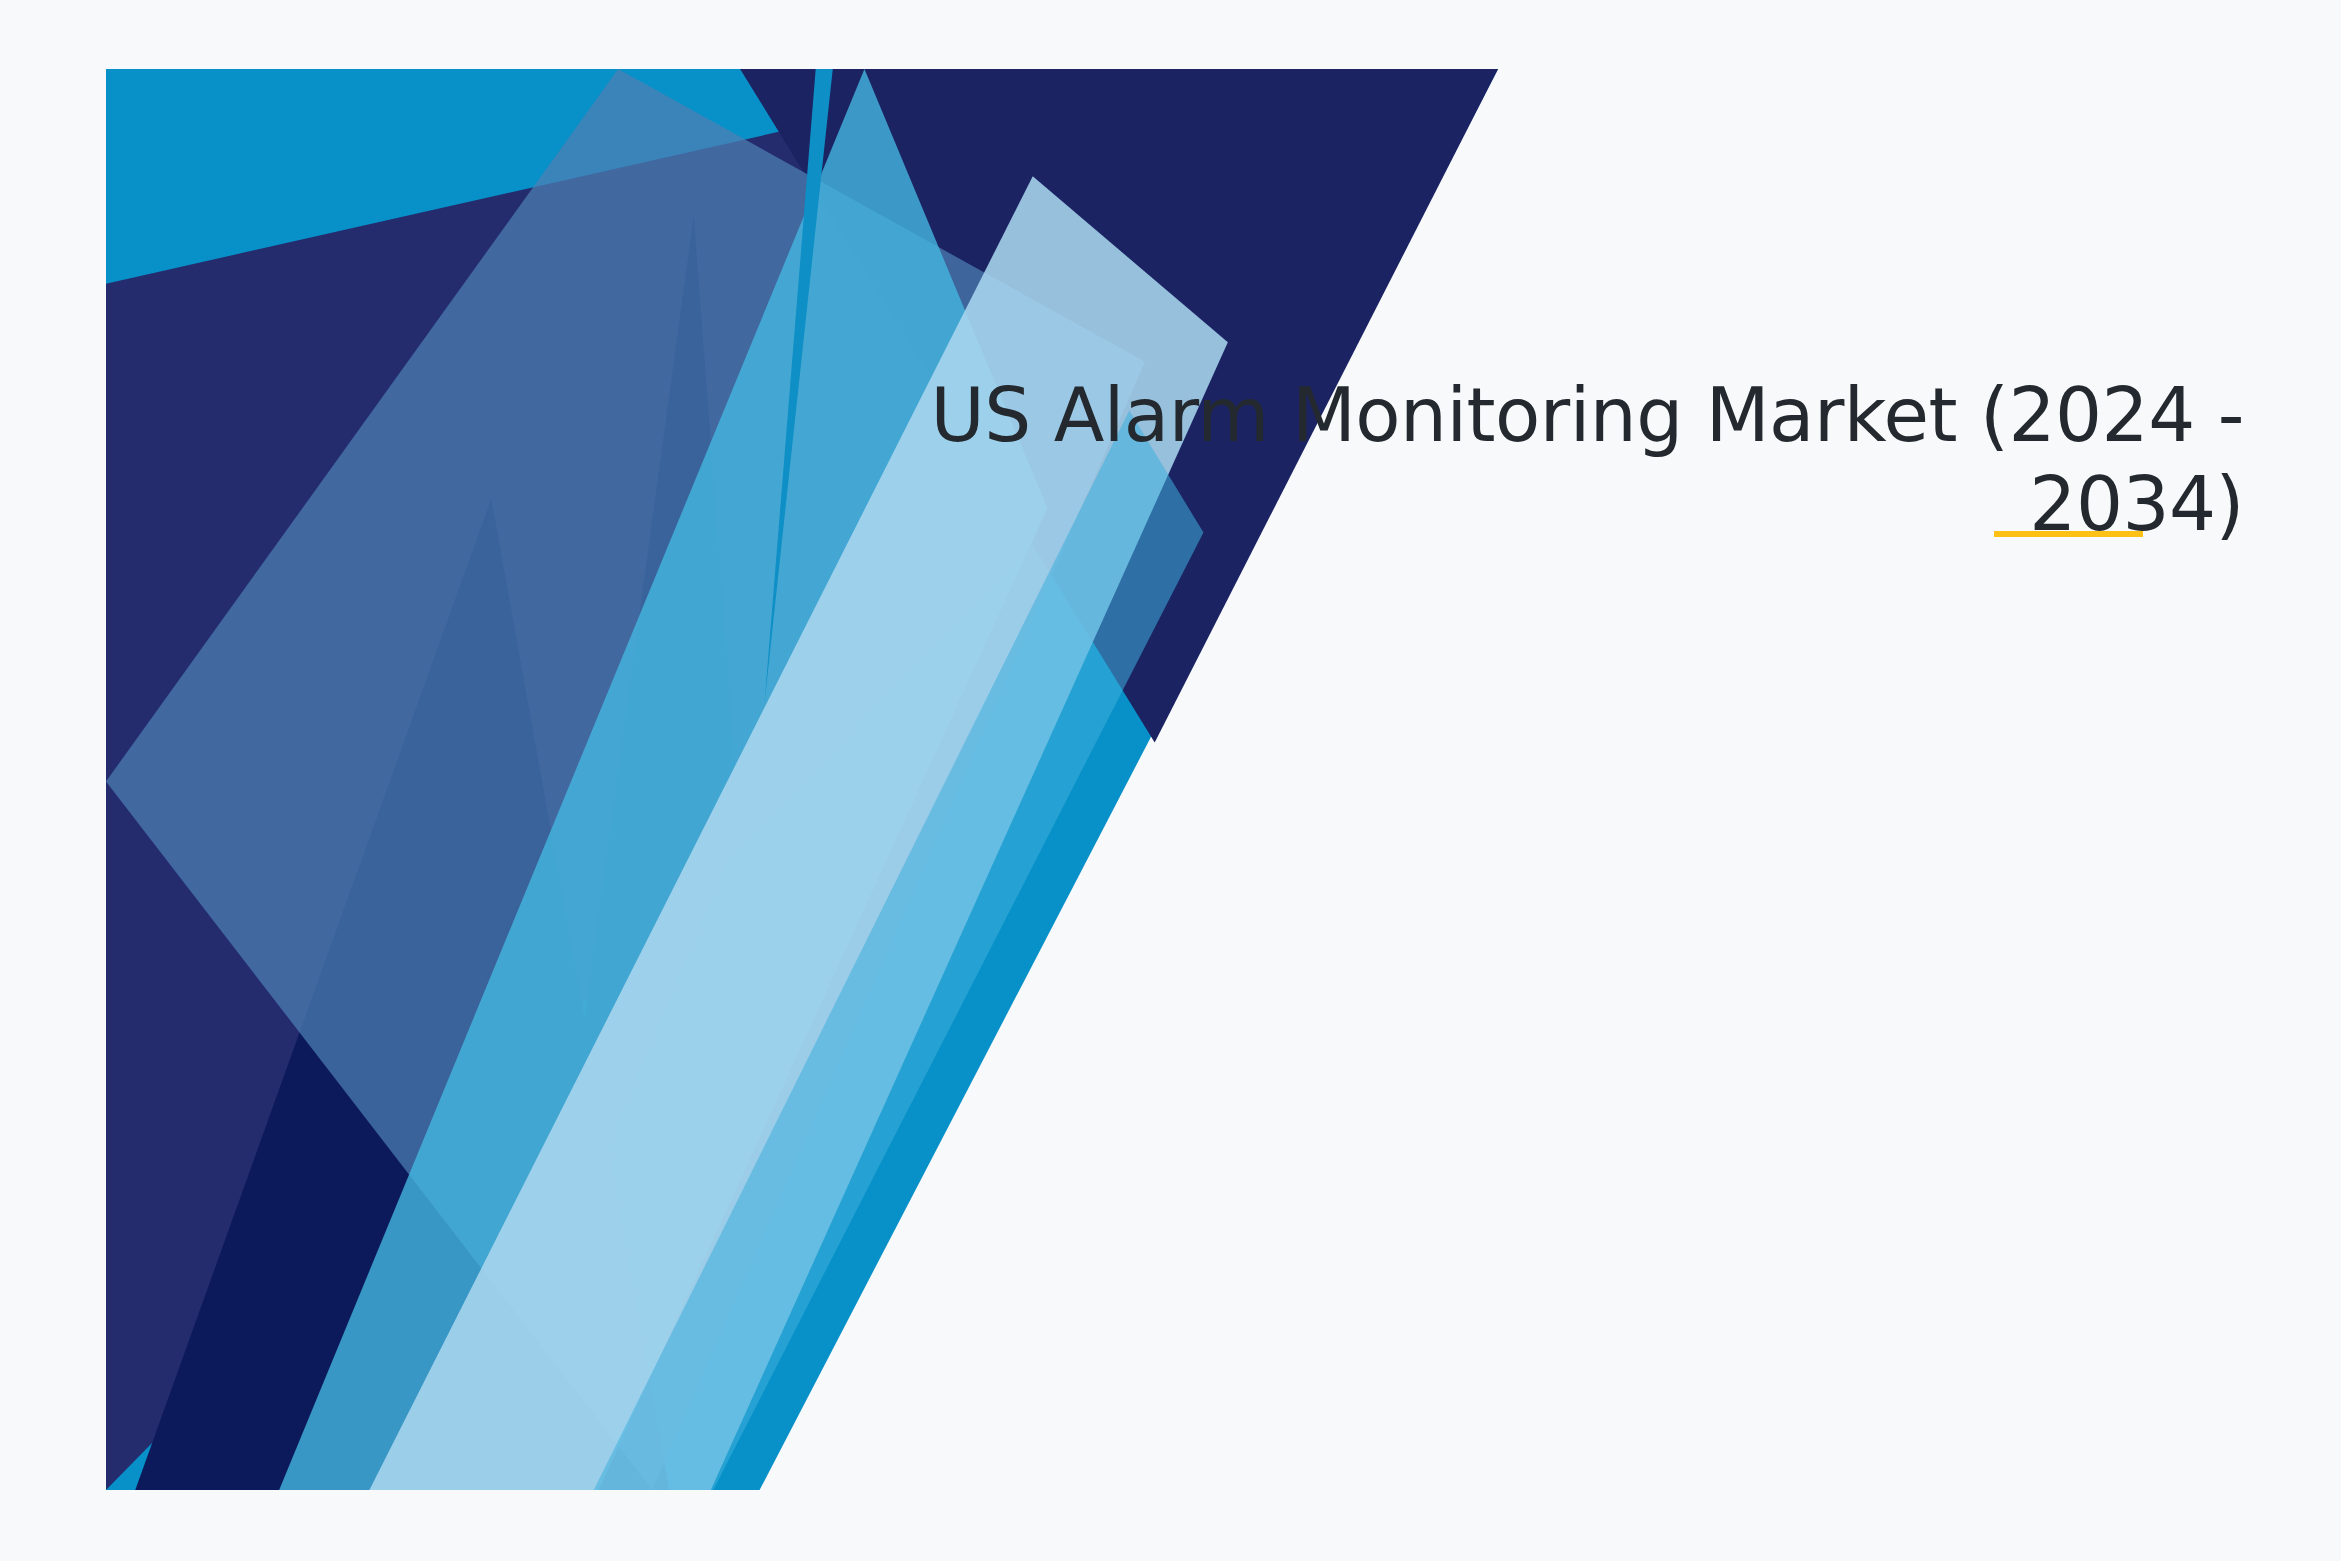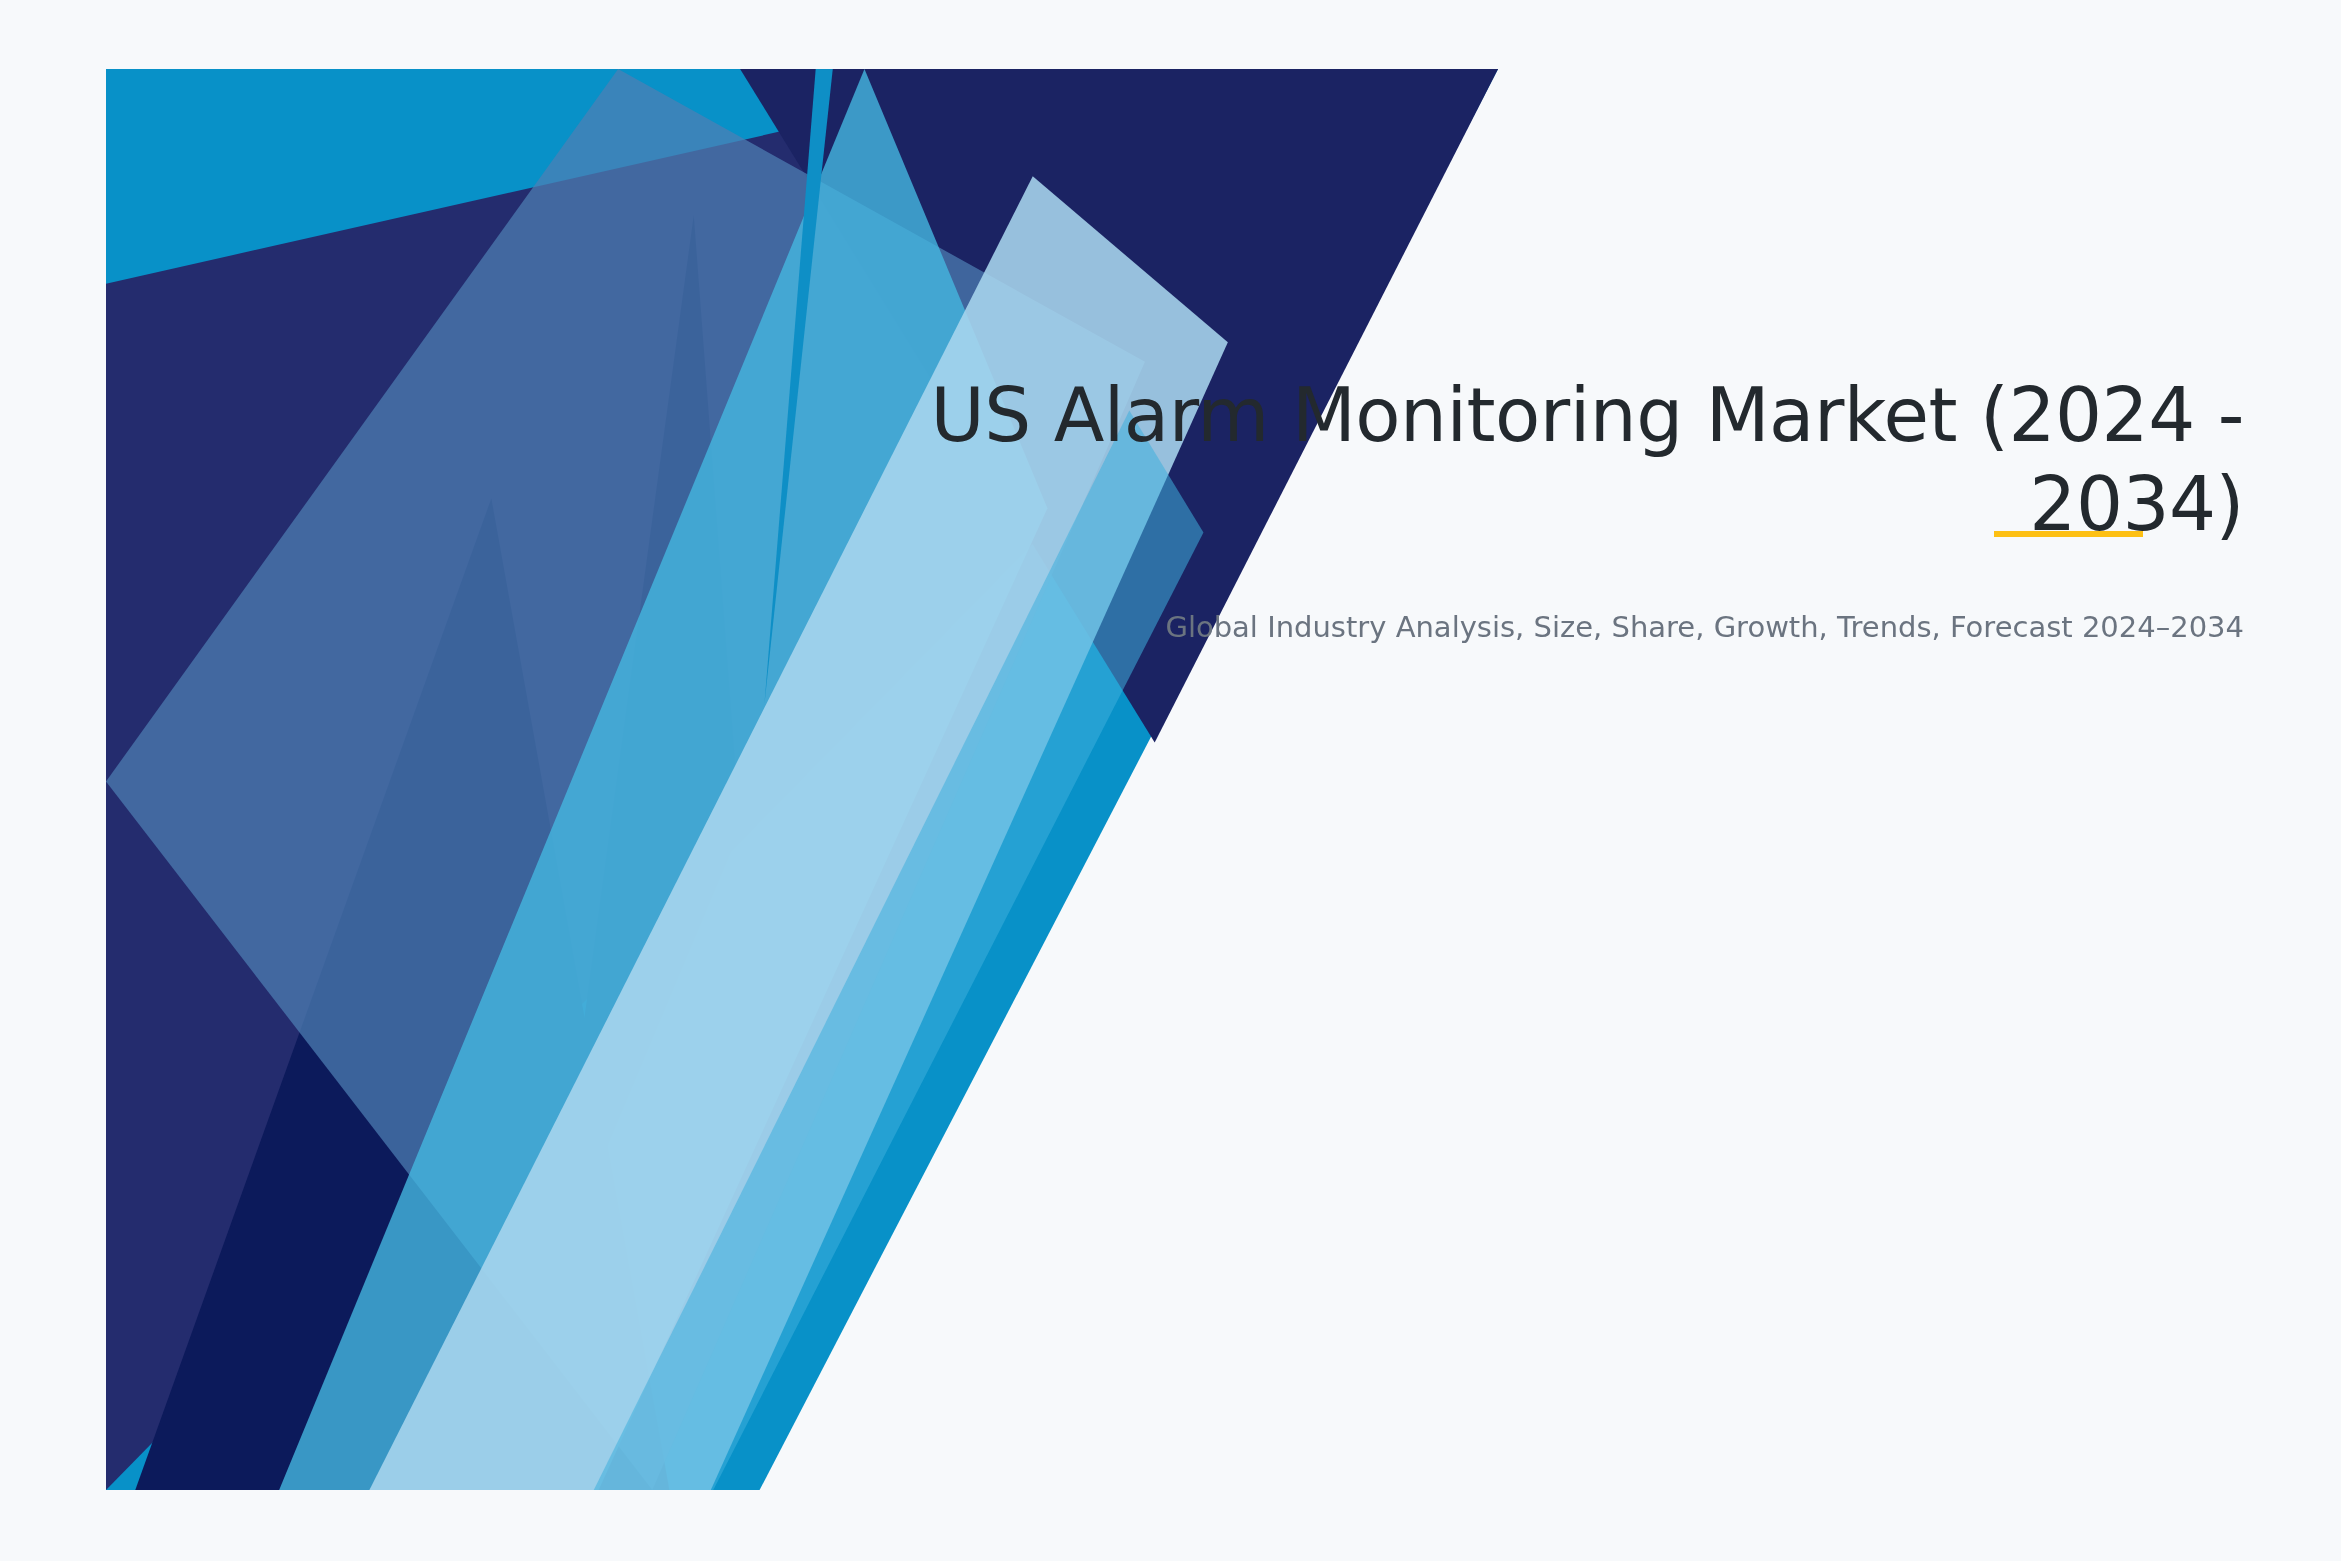--- a/index.html
+++ b/index.html
@@ -115,18 +115,17 @@
     </svg>
   </div>
 
   <div id="text-block">
 
     <div id="title-wrap">
       <div id="title-underline"></div>
       <h1 id="page-title">US Alarm Monitoring Market (2024 - 2034)</h1>
     </div>
 
-    <p id="page-subtitle">Global Industry Analysis, Size, Share, Growth, Trends, Forecast 2024–2034</p>
 
   </div>
 
 </div>
 
 
 </body></html>

